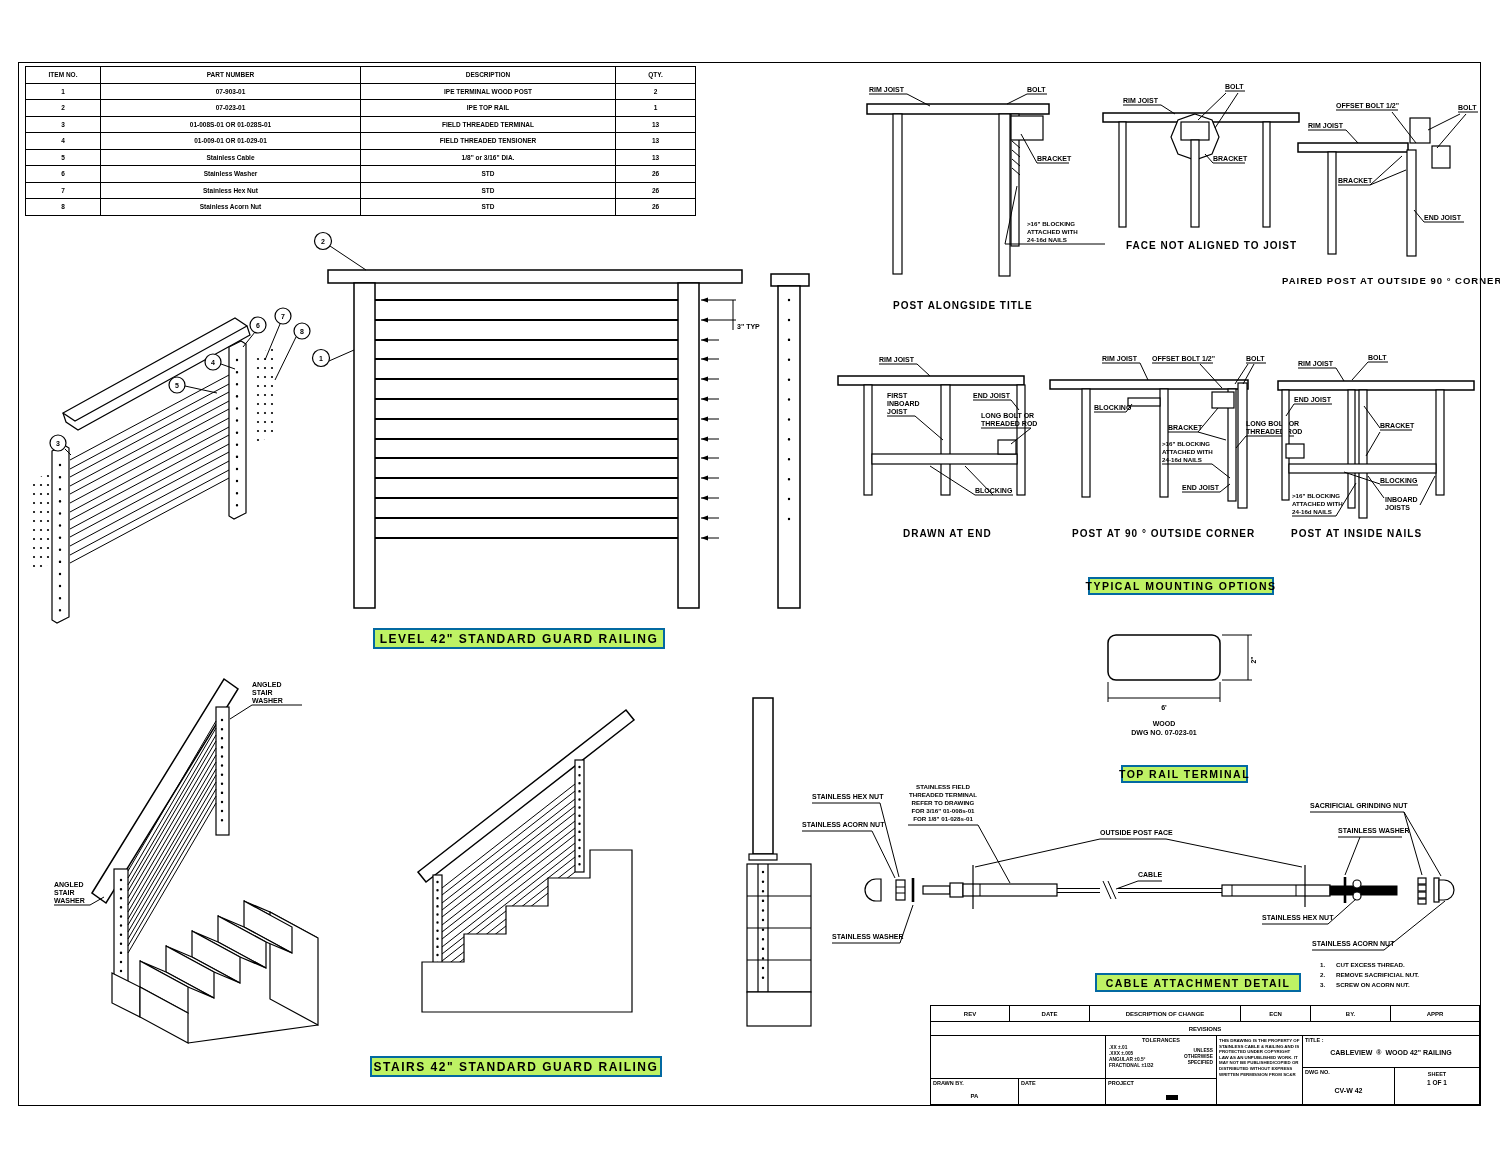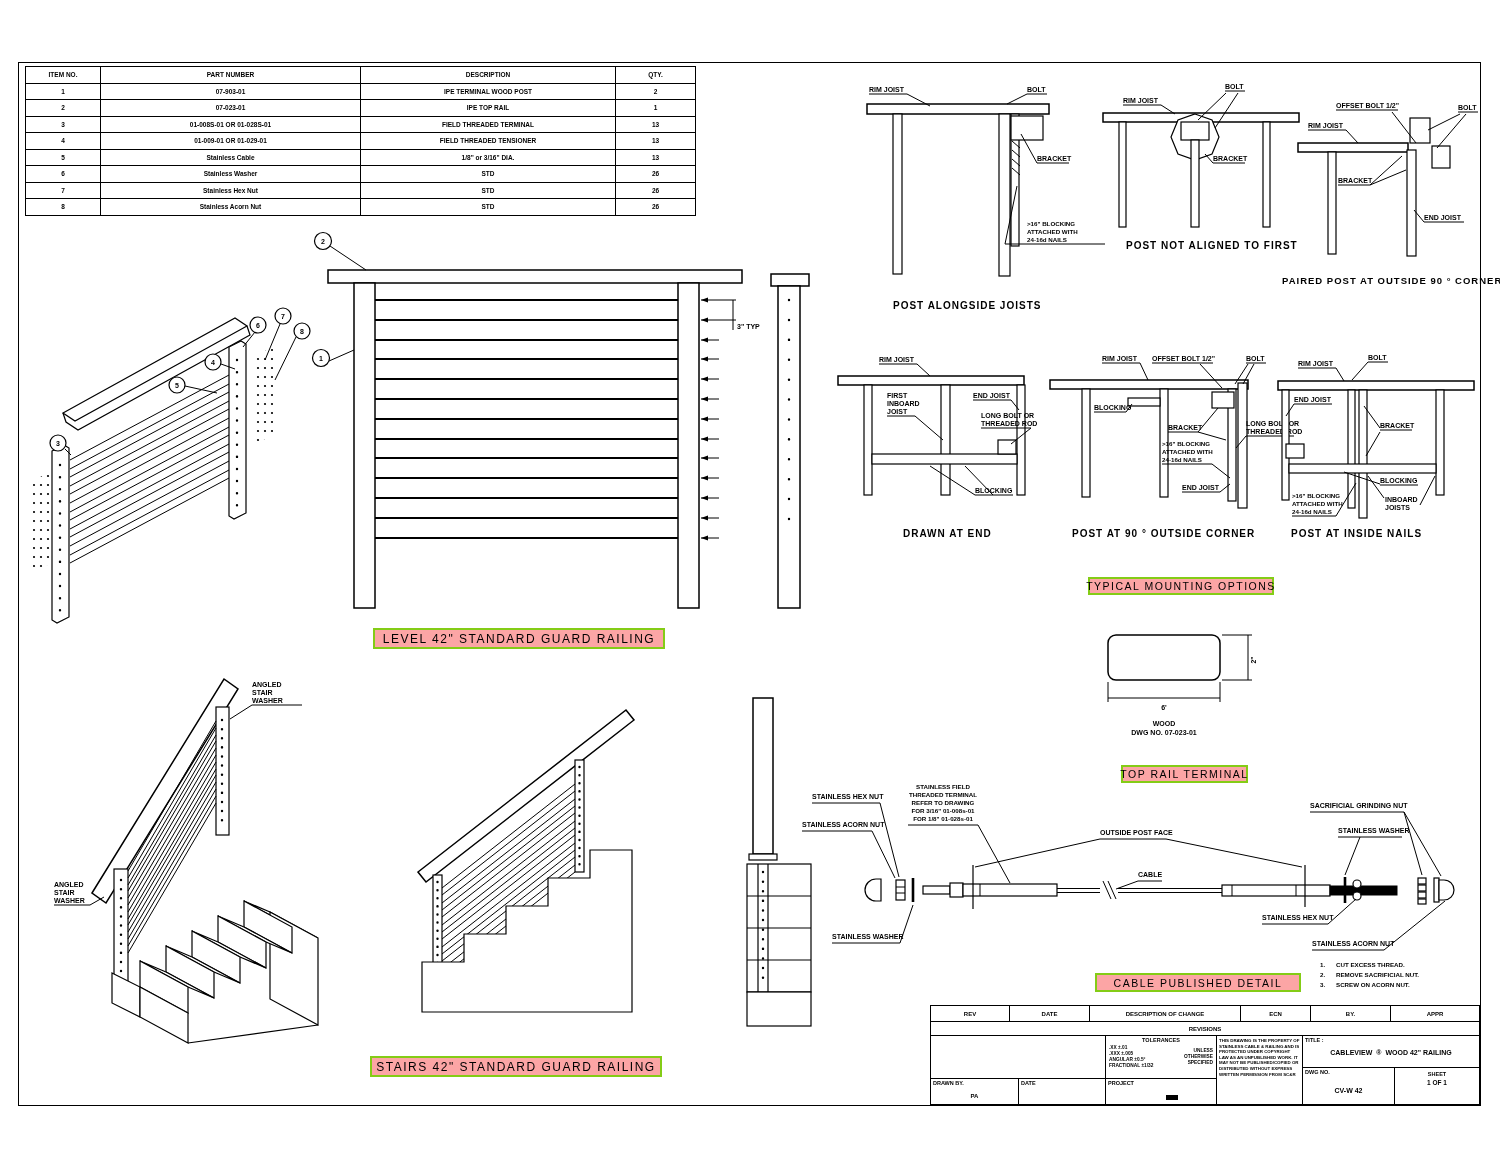--- a/index.html
+++ b/index.html
@@ -12,21 +12,21 @@
   svg text.sm{font-size:6.2px}
   svg text.mid{text-anchor:middle}
   .shape{fill:#fff;stroke:#000;stroke-width:1.2}
   .shape15{fill:#fff;stroke:#000;stroke-width:1.5}
   .ln{stroke:#000;stroke-width:1.2;fill:none}
   .ln1{stroke:#000;stroke-width:1;fill:none}
   .thk{stroke:#000;stroke-width:2.2;fill:none}
   .wsh{stroke:#000;stroke-width:2.6;fill:none}
   .blk{fill:#000;stroke:#000}
   .dots{stroke:#000;stroke-width:2.4;stroke-linecap:round;fill:none}
-  .boxtitle{position:absolute;border:2px solid #84cc16;background:#fca5a5;font-weight:400;
+  .boxtitle{position:absolute;border:2px solid #0369a1;background:#bef264;font-weight:700;
             display:flex;align-items:center;justify-content:center;letter-spacing:1.5px;white-space:nowrap}
   .dtitle{position:absolute;font-weight:700;font-size:10px;letter-spacing:1px;white-space:nowrap}
   .sheet-border{position:absolute;left:18px;top:62px;width:1463px;height:1044px;border:1.5px solid #000}
   table.parts{position:absolute;left:25px;top:66px;width:670px;border-collapse:collapse;table-layout:fixed;background:#fff}
   table.parts td{border:1px solid #000;font-size:6.5px;font-weight:700;text-align:center;height:16.5px;
                  padding:0;overflow:hidden;white-space:nowrap}
   table.parts tr:first-child td{border-bottom-width:1.5px}
   .cell{position:absolute;border:1px solid #000;background:#fff;font-size:6px;font-weight:700;overflow:hidden}
   .cell .lab{position:absolute;left:2px;top:1px;font-size:5.5px}
   .cell .ctr{position:absolute;left:0;right:0;top:0;bottom:0;display:flex;align-items:center;justify-content:center}
@@ -318,41 +318,41 @@
       <line class="ln1" x1="172" y1="28" x2="152" y2="38"></line>
     <text x="182" y="95">BRACKET</text>
     <line class="ln1" x1="182" y1="97" x2="214" y2="97"></line>
       <line class="ln1" x1="182" y1="97" x2="166" y2="68"></line>
     <text class="sm" x="172" y="160">&gt;16" BLOCKING</text>
     <text class="sm" x="172" y="168">ATTACHED WITH</text>
     <text class="sm" x="172" y="176">24-16d NAILS</text>
     <line class="ln1" x1="150" y1="178" x2="250" y2="178"></line>
       <line class="ln1" x1="150" y1="178" x2="162" y2="120"></line>
   </svg>
-  <div class="dtitle" style="left:893px;top:300px">POST ALONGSIDE JOISTS</div>
+  <div class="dtitle" style="left:893px;top:300px">POST ALONGSIDE TITLE</div>
 
   <svg style="left:1095px;top:78px" width="215" height="175" viewBox="0 0 215 175">
     <rect class="shape15" x="8" y="35" width="196" height="9"></rect>
     <rect class="shape" x="24" y="44" width="7" height="105"></rect>
     <rect class="shape" x="168" y="44" width="7" height="105"></rect>
     <polygon class="shape" points="100,36 117,42 124,59 117,76 100,82 83,76 76,59 83,42"></polygon>
     <rect class="shape" x="86" y="44" width="28" height="18"></rect>
     <rect class="shape" x="96" y="62" width="8" height="87"></rect>
     <text x="28" y="25">RIM JOIST</text>
     <line class="ln1" x1="28" y1="27" x2="66" y2="27"></line>
       <line class="ln1" x1="66" y1="27" x2="80" y2="36"></line>
     <text x="130" y="11">BOLT</text>
     <line class="ln1" x1="130" y1="13" x2="150" y2="13"></line>
     <line class="ln1" x1="131" y1="15" x2="103" y2="42"></line>
       <line class="ln1" x1="143" y1="15" x2="120" y2="50"></line>
     <text x="118" y="83">BRACKET</text>
     <line class="ln1" x1="118" y1="85" x2="150" y2="85"></line>
       <line class="ln1" x1="118" y1="85" x2="110" y2="76"></line>
   </svg>
-  <div class="dtitle" style="left:1126px;top:240px">POST NOT ALIGNED TO FIRST</div>
+  <div class="dtitle" style="left:1126px;top:240px">FACE NOT ALIGNED TO JOIST</div>
 
   <svg style="left:1280px;top:88px" width="212" height="202" viewBox="0 0 212 202">
     <rect class="shape15" x="18" y="55" width="110" height="9"></rect>
     <rect class="shape" x="48" y="64" width="8" height="102"></rect>
     <rect class="shape" x="127" y="62" width="9" height="106"></rect>
     <rect class="shape" x="130" y="30" width="20" height="25"></rect>
     <rect class="shape" x="152" y="58" width="18" height="22"></rect>
     <text x="56" y="20">OFFSET BOLT 1/2"</text>
     <line class="ln1" x1="56" y1="22" x2="118" y2="22"></line>
       <line class="ln1" x1="112" y1="24" x2="136" y2="55"></line>
@@ -574,21 +574,21 @@
       <line class="ln1" x1="584" y1="175" x2="645" y2="126"></line>
     <g>
       <text class="sm" x="520" y="192">1.</text>
         <text class="sm" x="536" y="192">CUT EXCESS THREAD.</text>
       <text class="sm" x="520" y="202">2.</text>
         <text class="sm" x="536" y="202">REMOVE SACRIFICIAL NUT.</text>
       <text class="sm" x="520" y="212">3.</text>
         <text class="sm" x="536" y="212">SCREW ON ACORN NUT.</text>
     </g>
   </svg>
-  <div class="boxtitle" style="left:1095px;top:973px;width:206px;height:19px;font-size:10.5px">CABLE PUBLISHED DETAIL</div>
+  <div class="boxtitle" style="left:1095px;top:973px;width:206px;height:19px;font-size:10.5px">CABLE ATTACHMENT DETAIL</div>
 
   <div class="abs" style="left:930px;top:1005px;width:550px;height:100px;border:1.5px solid #000;background:#fff"></div>
   <div class="cell" style="left:930px;top:1005px;width:80px;height:17px">
       <div class="ctr">REV</div>
     </div>
   <div class="cell" style="left:1009px;top:1005px;width:81px;height:17px">
       <div class="ctr">DATE</div>
     </div>
   <div class="cell" style="left:1089px;top:1005px;width:152px;height:17px">
       <div class="ctr">DESCRIPTION OF CHANGE</div>

